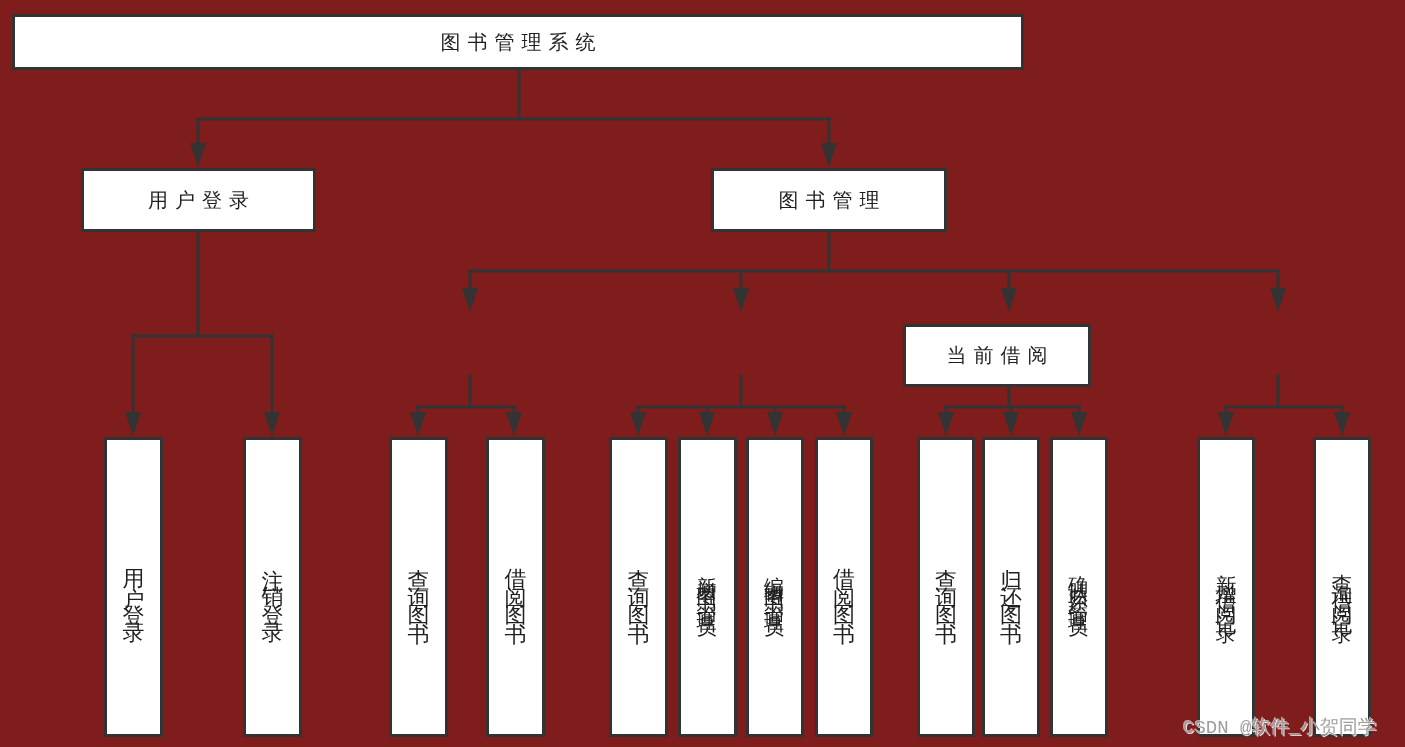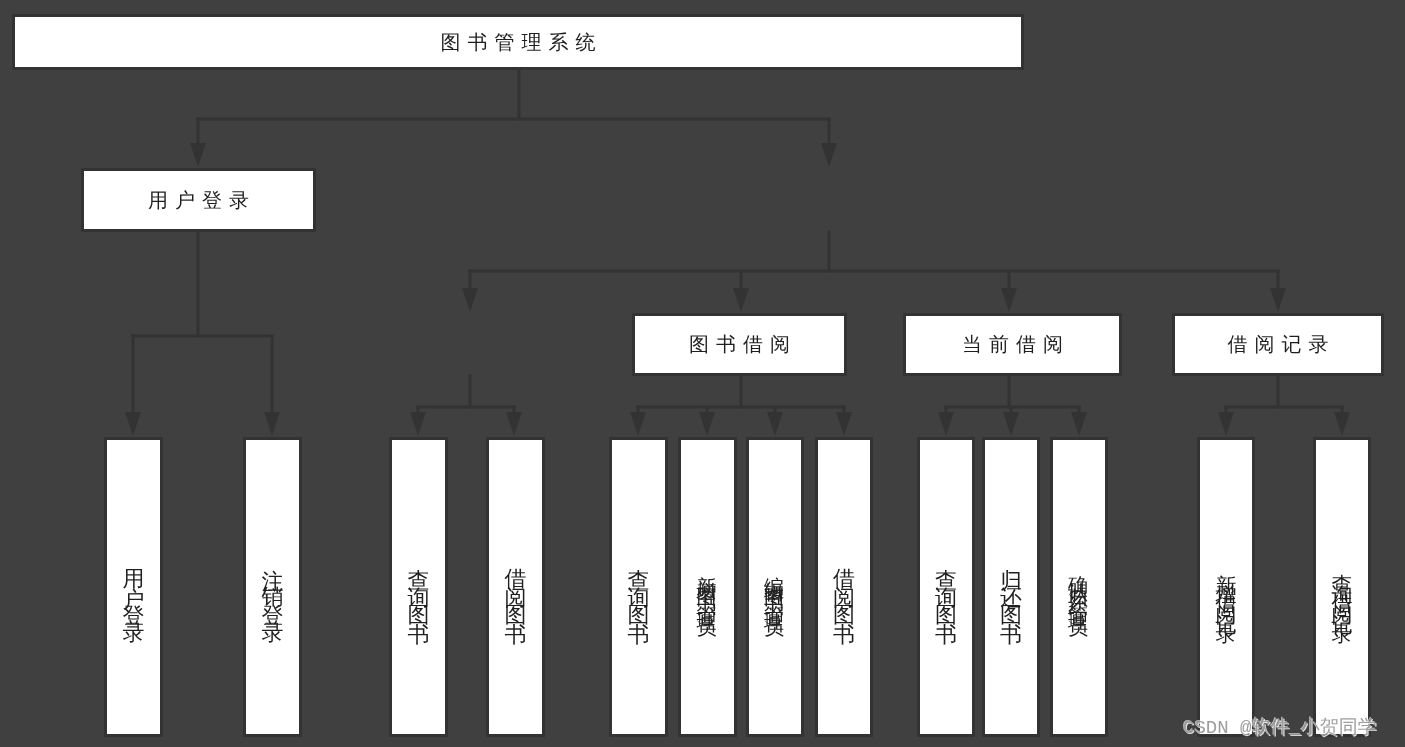--- a/index.html
+++ b/index.html
@@ -1,19 +1,19 @@
 <!DOCTYPE html>
 <html><head>
 <meta charset="utf-8">
 <style>
   html,body{margin:0;padding:0;background:#ffffff;}
   .canvas{
     position:relative;
     width:1405px;height:747px;
-    background:#404040;
+    background:#7f1d1d;
     font-family:"Liberation Sans","DejaVu Sans",sans-serif;
     overflow:hidden;
   }
   svg.wires{position:absolute;left:0;top:0;width:1405px;height:747px;}
   .box{
     position:absolute;
     box-sizing:border-box;
     border:3px solid #333333;
     background:#ffffff;
     display:flex;align-items:center;justify-content:center;
@@ -106,24 +106,23 @@
       <path d="M1003 412 L1019 412 L1011 436 Z"></path>
       <path d="M1071 412 L1087 412 L1079 436 Z"></path>
       <path d="M1218 412 L1234 412 L1226 436 Z"></path>
       <path d="M1334 412 L1350 412 L1342 436 Z"></path>
     </g>
   </svg>
 
   <div class="box hlabel" style="left:12px;top:14px;width:1012px;height:56px;">图书管理系统</div>
 
   <div class="box hlabel" style="left:81px;top:168px;width:235px;height:64px;">用户登录</div>
+  <div class="box hlabel" style="left:711px;top:168px;width:236px;height:64px;">图书管理</div>
 
-  <div class="box hlabel" style="left:632px;top:313px;width:215px;height:63px;">图书借阅</div>
-  <div class="box hlabel" style="left:903px;top:313px;width:219px;height:63px;">当前借阅</div>
-  <div class="box hlabel" style="left:1172px;top:313px;width:212px;height:63px;">借阅记录</div>
+  <div class="box hlabel" style="left:903px;top:324px;width:188px;height:63px;">当前借阅</div>
 
   <div class="box leaf vt4" style="left:104px;top:437px;width:59px;height:300px;">
     <span>用户登录</span>
     </div>
   <div class="box leaf vt4" style="left:243px;top:437px;width:59px;height:300px;">
     <span>注销登录</span>
     </div>
 
   <div class="box leaf vt4" style="left:389px;top:437px;width:59px;height:300px;">
     <span>查询图书</span>

